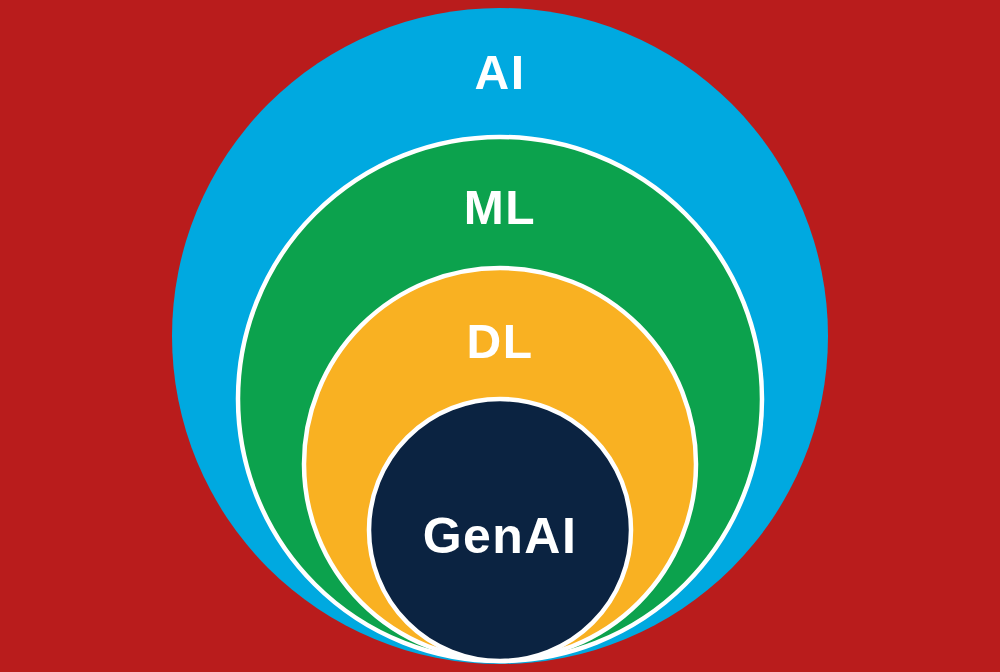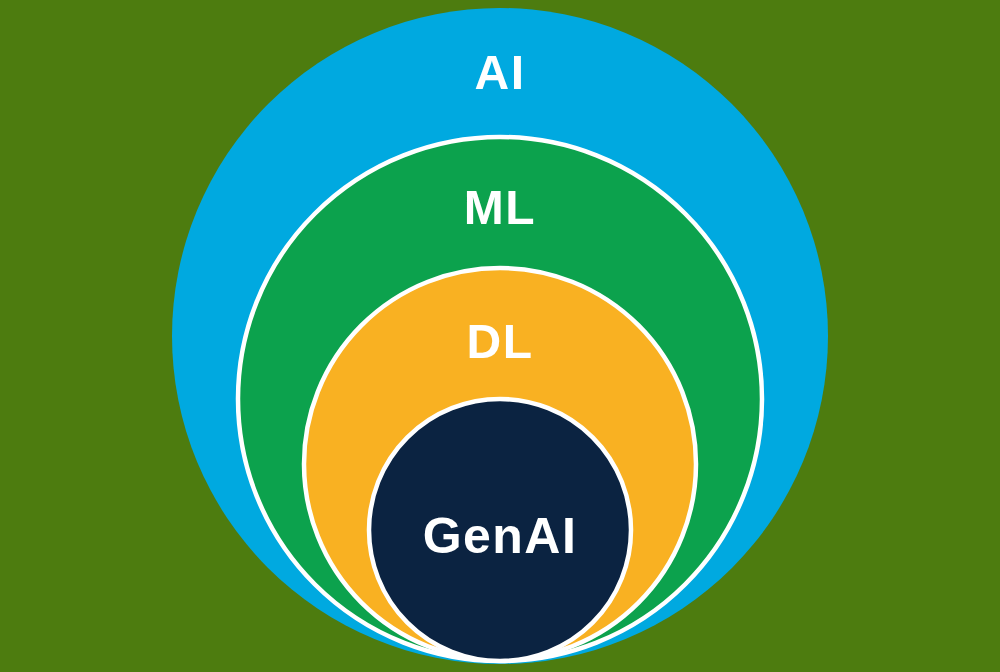--- a/index.html
+++ b/index.html
@@ -8,21 +8,21 @@
     width: 1000px;
     height: 672px;
     background: #ffffff;
     overflow: hidden;
     font-family: "Liberation Sans", sans-serif;
   }
   .stage {
     position: relative;
     width: 1000px;
     height: 672px;
-    background: #4d7c0f;
+    background: #b91c1c;
   }
   svg {
     display: block;
     width: 1000px;
     height: 672px;
   }
   .ring {
     stroke: #ffffff;
     stroke-width: 4.5px;
   }

